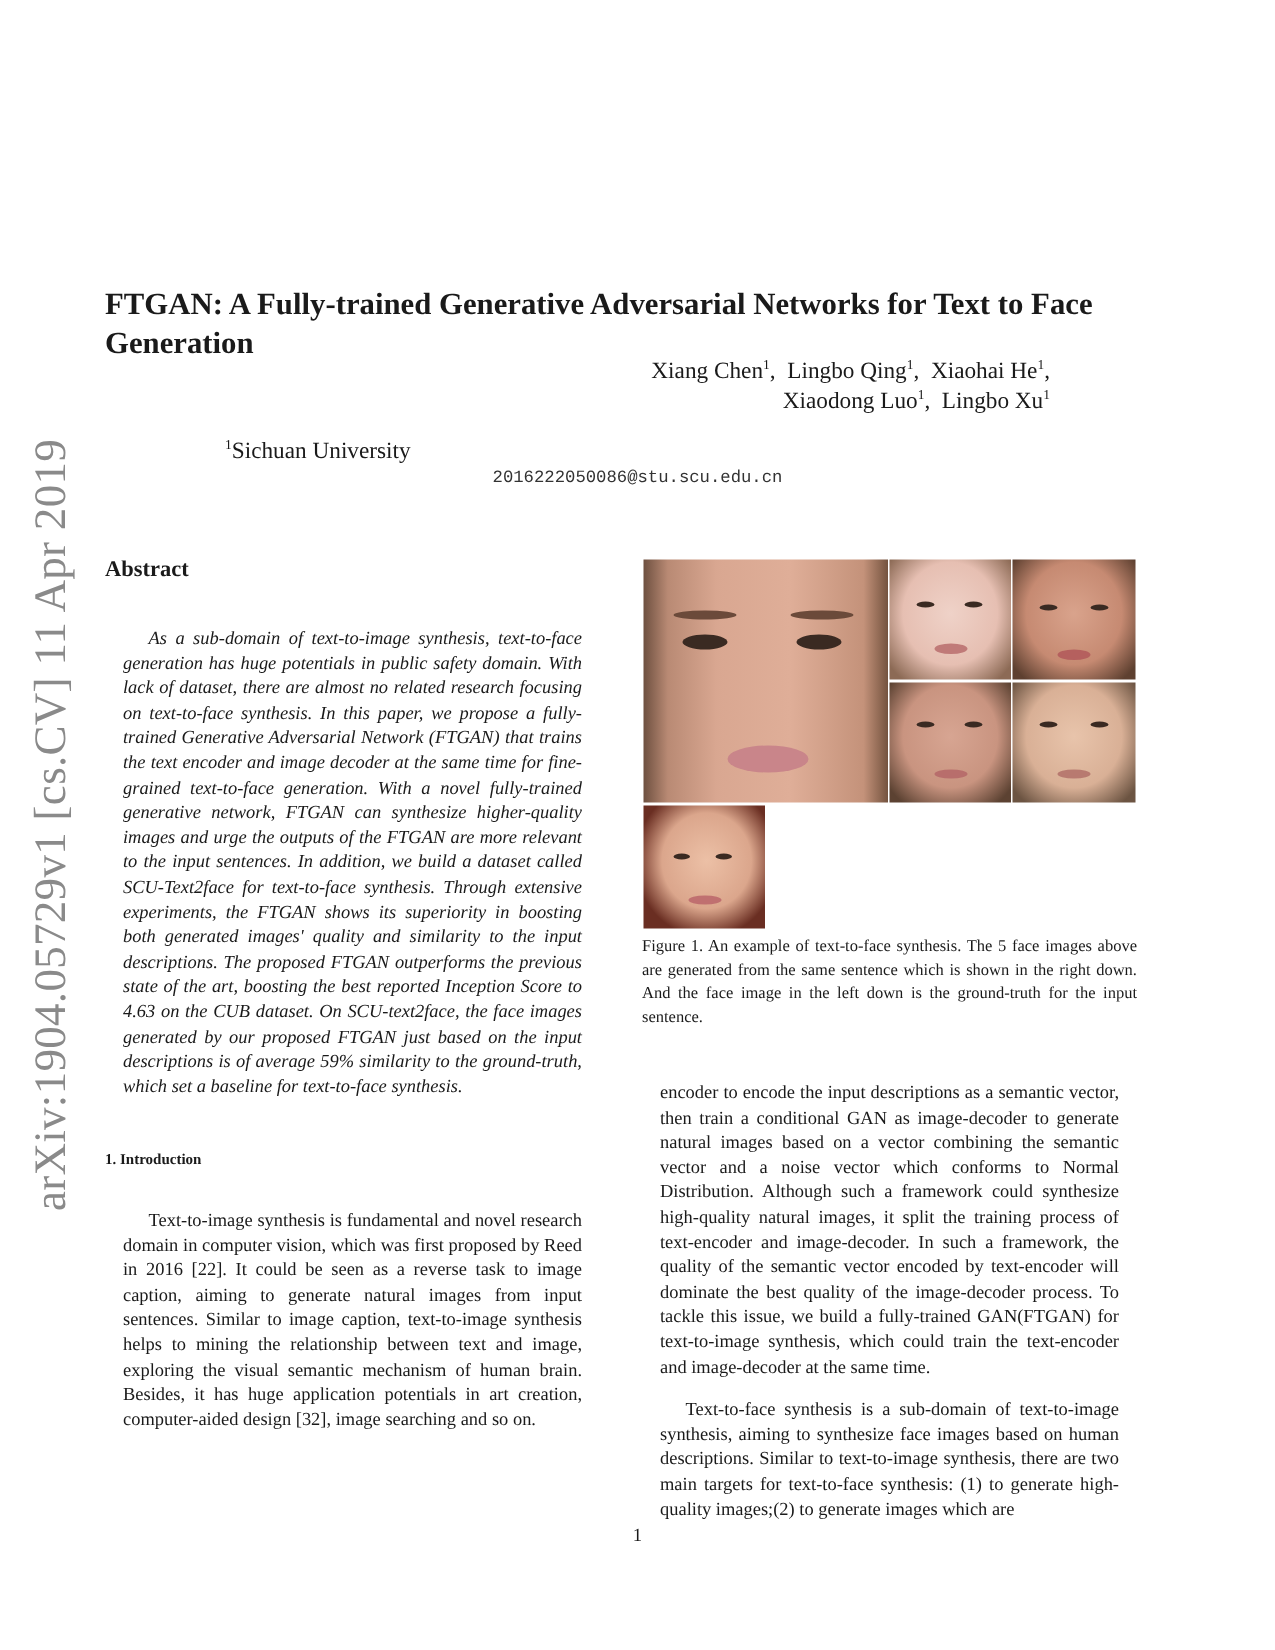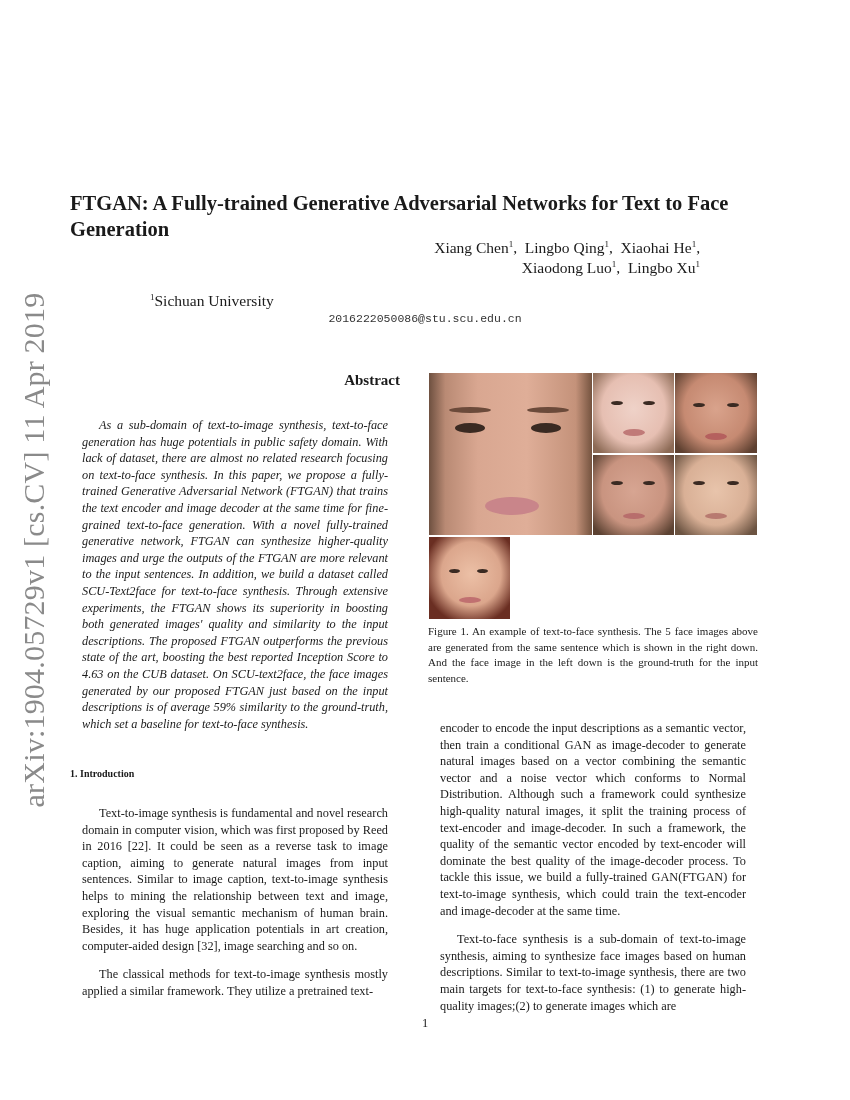--- a/index.html
+++ b/index.html
@@ -10,21 +10,21 @@
                 white-space:nowrap; font-size:30px; color:#8a8a8a; letter-spacing:0.2px; }
   .title { position:absolute; left:70px; top:146px; width:710px; text-align:left;
            font-weight:bold; font-size:20.5px; line-height:26px;margin-top:44px; }
   .authors { position:absolute; left:150px; top:238px; width:550px; text-align:right;
              font-size:15.5px; line-height:20px; }
   .authors sup { font-size:9px; vertical-align:6px; line-height:0; }
   .affil { position:absolute; left:150px; top:291px; width:550px; text-align:left; font-size:15.5px; line-height:20px; }
   .affil sup { font-size:9px; vertical-align:6px; line-height:0; }
   .email { position:absolute; left:150px; top:312px; width:550px; text-align:center;
            font-family:"Liberation Mono", "DejaVu Sans Mono", monospace; font-size:11.5px; color:#333; }
-  .abs-head { position:absolute; left:70px; top:372px; width:330px; text-align:right; font-weight:bold; font-size:15px; }
+  .abs-head { position:absolute; left:70px; top:372px; width:330px; text-align:left; font-weight:bold; font-size:15px; }
   .col { position:absolute; font-size:12.3px; line-height:16.6px; text-align:justify; }
   .col p { margin:12px; text-indent:17px; }
   .abs-text { left:70px; top:405px; width:330px; font-style:italic; }
   .sec-head { position:absolute; left:70px; top:768px; font-weight:bold; font-size:10px; }
   .intro { left:70px; top:793px; width:330px; }
   .intro p + p { margin-top:5px; }
   .right-text { left:428px; top:708px; width:330px; }
   .right-text p.cont { text-indent:0; }
   .right-text p + p { margin-top:5px; }
   .figure { position:absolute; left:429px; top:373px; width:328px; height:246px; }
@@ -60,21 +60,20 @@
 <div class="email">2016222050086@stu.scu.edu.cn</div>
 
 <div class="abs-head">Abstract</div>
 <div class="col abs-text">
   <p>As a sub-domain of text-to-image synthesis, text-to-face generation has huge potentials in public safety domain. With lack of dataset, there are almost no related research focusing on text-to-face synthesis.  In this paper, we propose a fully-trained Generative Adversarial Network (FTGAN) that trains the text encoder and image decoder at the same time for fine-grained text-to-face generation. With a novel fully-trained generative network, FTGAN can synthesize higher-quality images and urge the outputs of the FTGAN are more relevant to the input sentences.  In addition, we build a dataset called SCU-Text2face for text-to-face synthesis.  Through extensive experiments, the FTGAN shows its superiority in boosting both generated images' quality and similarity to the input descriptions. The proposed FTGAN outperforms the previous state of the art, boosting the best reported Inception Score to 4.63 on the CUB dataset.  On SCU-text2face, the face images generated by our proposed FTGAN just based on the input descriptions is of average 59% similarity to the ground-truth, which set a baseline for text-to-face synthesis.</p>
 </div>
 
 <div class="sec-head">1. Introduction</div>
 <div class="col intro">
   <p>Text-to-image synthesis is fundamental and novel research domain in computer vision, which was first proposed by Reed in 2016 [22].  It could be seen as a reverse task to image caption, aiming to generate natural images from input sentences.  Similar to image caption, text-to-image synthesis helps to mining the relationship between text and image, exploring the visual semantic mechanism of human brain. Besides, it has huge application potentials in art creation, computer-aided design [32], image searching and so on.</p>
-  <p>The classical methods for text-to-image synthesis mostly applied a similar framework. They utilize a pretrained text-</p>
 </div>
 
 <div class="figure">
 
   <div class="face" style="left:0;top:0;width:163px;height:162px;background:linear-gradient(90deg,#6e5040 0%,#b98a74 10%,#d9a791 30%,#dfae98 60%,#c4927a 90%,#74533f 100%);">
     <div class="eye" style="left:26px;top:50px;width:30px;height:10px;"></div>
     <div class="eye" style="left:102px;top:50px;width:30px;height:10px;"></div>
     <div style="position:absolute;left:20px;top:34px;width:42px;height:6px;background:#6b4a3a;border-radius:50%;"></div>
     <div style="position:absolute;left:98px;top:34px;width:42px;height:6px;background:#6b4a3a;border-radius:50%;"></div>
     <div class="lip" style="left:56px;top:124px;width:54px;height:18px;background:#c9858a;"></div>

